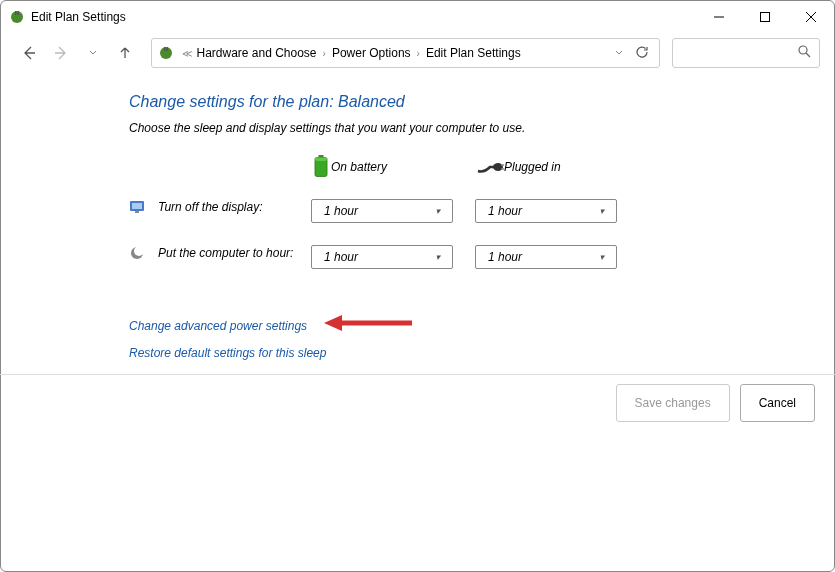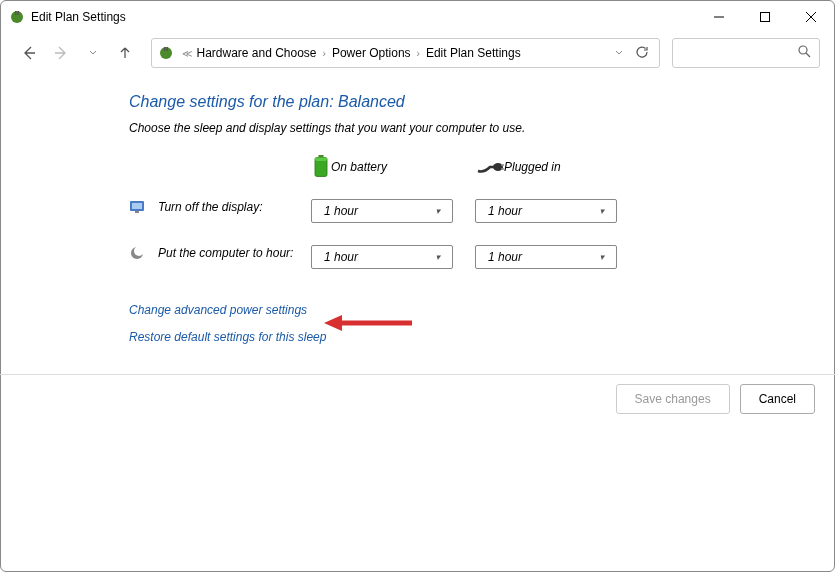--- a/index.html
+++ b/index.html
@@ -33,28 +33,28 @@
     .col-hdr { display: flex; align-items: center; width: 165px; font-size: 12px; }
     .col-hdr .icon { width: 20px; height: 24px; }
     
     .setting-row { display: flex; align-items: center; margin-bottom: 14px; }
     .setting-label { display: flex; align-items: center; width: 182px; font-size: 12px; gap: 13px; }
     .setting-label .icon { width: 16px; height: 16px; }
     .dd { width: 142px; height: 24px; border: 1px solid #888; border-radius: 2px; display: flex; align-items: center; padding: 0 12px; font-size: 12px; margin-right: 22px; background: #fff; margin-top: 8px; }
     .dd .val { flex: 1; }
     .dd .caret { color: #555; font-size: 9px; }
     
-    .link { color: #1a5aa8; font-size: 12px; margin-top: 6px; display: inline-block; cursor: pointer; }
+    .link { color: #1a5aa8; font-size: 12px; margin-top: 22px; display: inline-block; cursor: pointer; }
     
     .arrow-annotation { position: absolute; left: 324px; top: 313px; }
     
     .separator { height: 1px; background: #ddd; position: absolute; left: 0; right: 0; top: 374px; }
     
     .footer { position: absolute; right: 20px; top: 384px; display: flex; gap: 10px; }
-    .btn { height: 30px; padding: 0 18px; font-size: 12px; border: 1px solid #aaa; border-radius: 3px; background: #fff; display: flex; align-items: center; }
+    .btn { height: 38px; padding: 0 18px; font-size: 12px; border: 1px solid #aaa; border-radius: 3px; background: #fff; display: flex; align-items: center; }
     .btn.disabled { color: #999; border-color: #ccc; }
   </style>
 </head>
 <body>
 
 <div class="titlebar">
   <svg class="titlebar-icon" viewBox="0 0 16 16">
     <circle cx="8" cy="8" r="6" fill="#4a8a2a"></circle>
       <rect x="6" y="2" width="1.5" height="4" fill="#555"></rect>
       <rect x="8.5" y="2" width="1.5" height="4" fill="#555"></rect>

